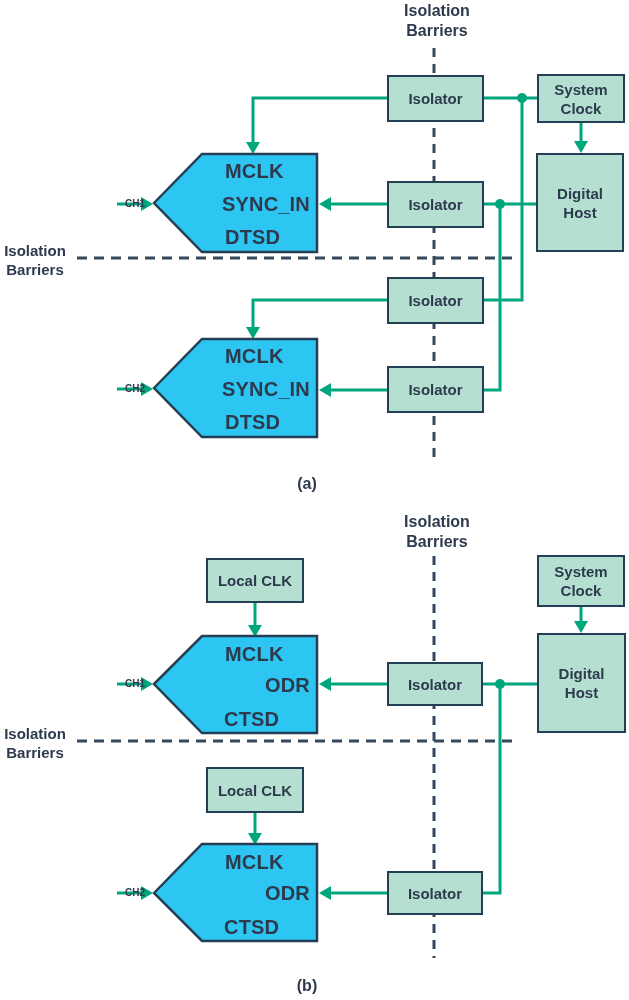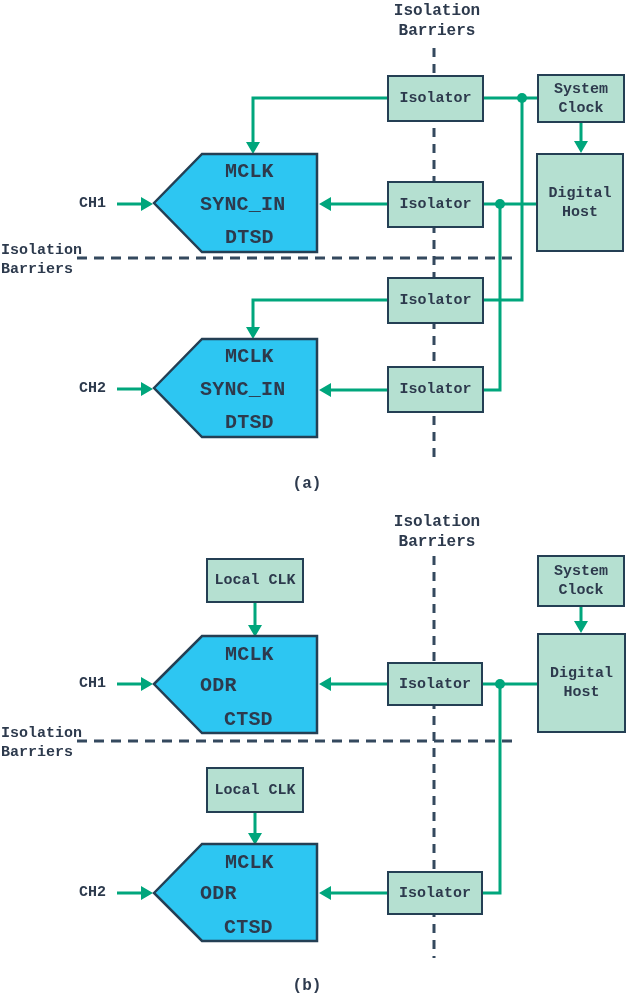--- a/index.html
+++ b/index.html
@@ -1,31 +1,31 @@
 <!DOCTYPE html>
 <html><head>
 <meta charset="utf-8">
 <style>
   html,body{margin:0;padding:0;background:#ffffff;}
   .canvas{
     position:relative;width:629px;height:1000px;background:#ffffff;overflow:hidden;
-    font-family:Liberation Mono, monospace;color:#2d3a4d;font-weight:bold;
+    font-family:Liberation Sans, sans-serif;color:#2d3a4d;font-weight:bold;
   }
   .canvas svg{position:absolute;left:0;top:0;z-index:1;}
   .lbl{position:absolute;z-index:3;font-weight:bold;white-space:pre-line;}
   .box{
     position:absolute;z-index:2;background:#b5e0d1;border:2px solid #243f54;
     display:flex;align-items:center;justify-content:center;text-align:center;
     font-size:15px;line-height:19px;padding:0 5px;box-sizing:border-box;color:#2d3a4d;
   }
   .title{font-size:16px;line-height:20px;text-align:center;}
   .leftbar{font-size:15px;line-height:19px;text-align:center;}
-  .chlbl{font-size:15px;line-height:16px;}
+  .chlbl{font-size:10px;line-height:16px;margin-left:46px;}
   .pin{font-size:20px;line-height:17px;letter-spacing:0.2px;}
-  .pin-right{text-align:left;}
+  .pin-right{text-align:right;}
   .caption{font-size:16px;line-height:18px;text-align:center;}
 </style>
 </head>
 <body>
 
 <div class="canvas">
 
   <svg width="629" height="1000" viewBox="0 0 629 1000">
 
     <path d="M434,48 V458" fill="none" stroke="#34495e" stroke-width="3" stroke-dasharray="9 7"></path>

